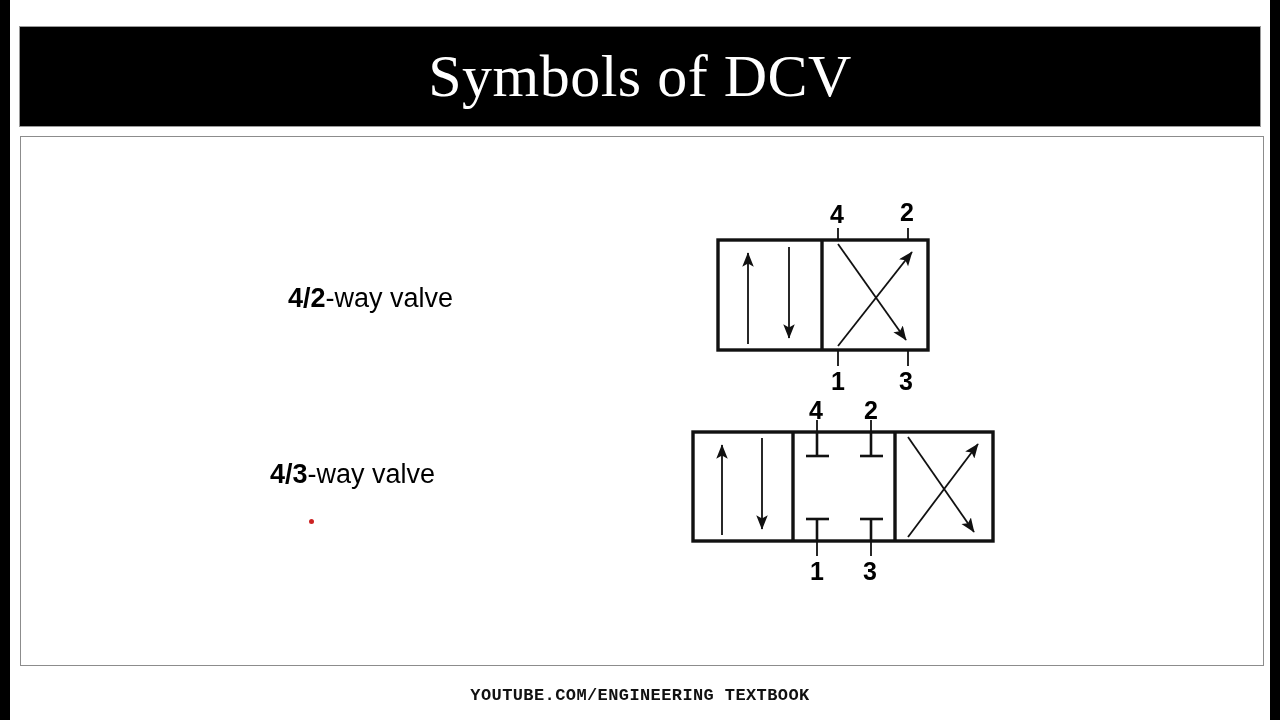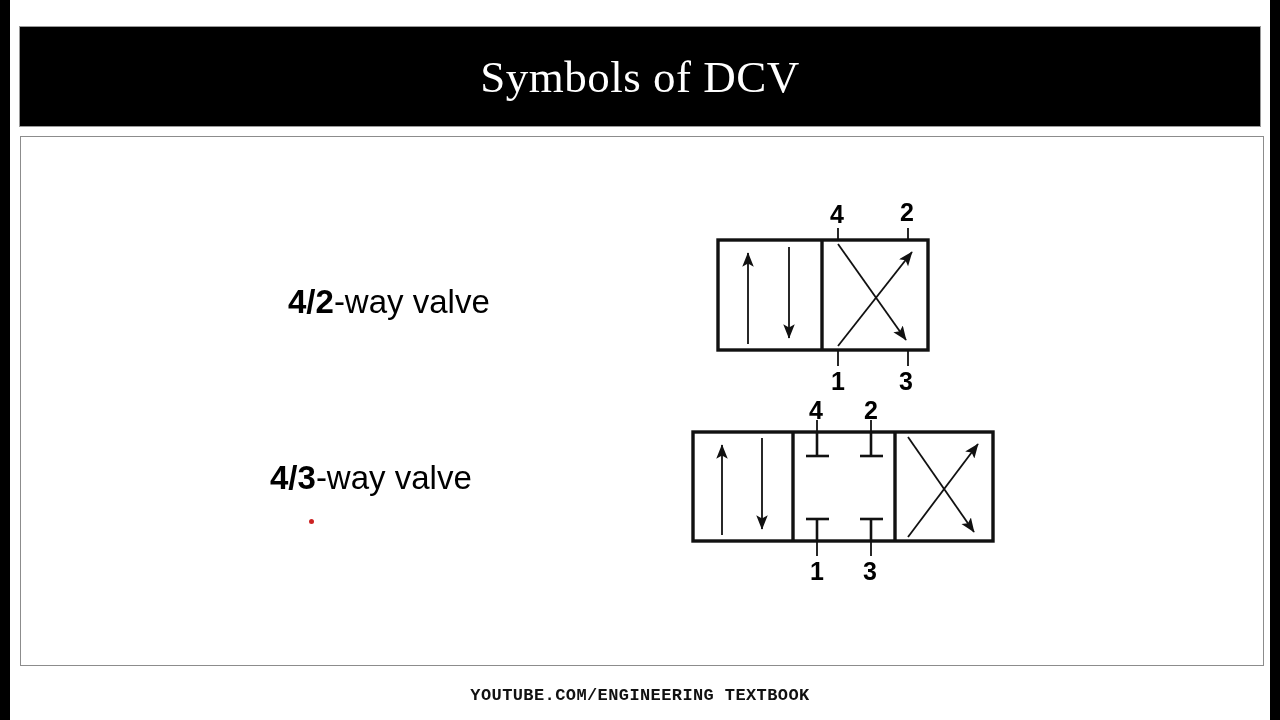--- a/index.html
+++ b/index.html
@@ -7,28 +7,28 @@
   .slide{position:relative;width:1280px;height:720px;background:#ffffff;}
 
   
   .bar-left,.bar-right{position:absolute;top:0;width:10px;height:720px;background:#000;}
   .bar-left{left:0;}
   .bar-right{right:0;}
 
   
   .title-band{position:absolute;left:20px;top:27px;width:1240px;height:99px;background:#000000;
       display:flex;align-items:center;justify-content:center;box-shadow:0 0 0 1px #9a9a9a;}
-  .title-text{color:#ffffff;font-family:"Liberation Serif",serif;font-size:45px;font-weight:400;letter-spacing:.5px;}
+  .title-text{color:#ffffff;font-family:"Liberation Serif",serif;font-size:60px;font-weight:400;letter-spacing:.5px;}
 
   
   .content-frame{position:absolute;left:20px;top:136px;width:1242px;height:528px;
       background:#ffffff;border:1px solid #8c8c8c;}
 
   
-  .row-label{position:absolute;font-family:"Liberation Sans",sans-serif;font-size:33px;color:#000;white-space:nowrap;}
+  .row-label{position:absolute;font-family:"Liberation Sans",sans-serif;font-size:27px;color:#000;white-space:nowrap;}
   .row-label b{font-weight:bold;}
   .row-label span{font-weight:normal;}
   #lbl-42{left:288px;top:283px;}
   #lbl-43{left:270px;top:459px;}
 
   .red-dot{position:absolute;left:309px;top:519px;width:5px;height:5px;border-radius:50%;background:#cc2222;}
 
   
   .diagram{position:absolute;left:0;top:0;width:1280px;height:720px;pointer-events:none;}
 

